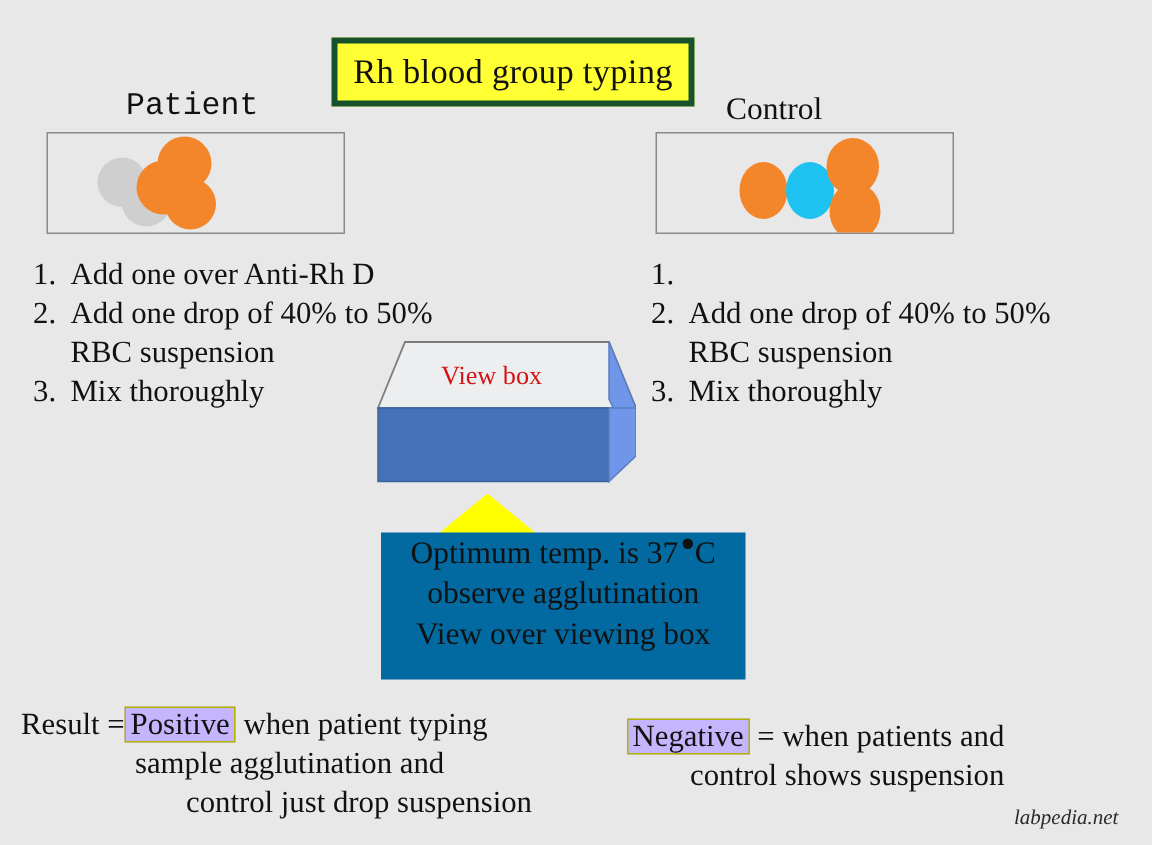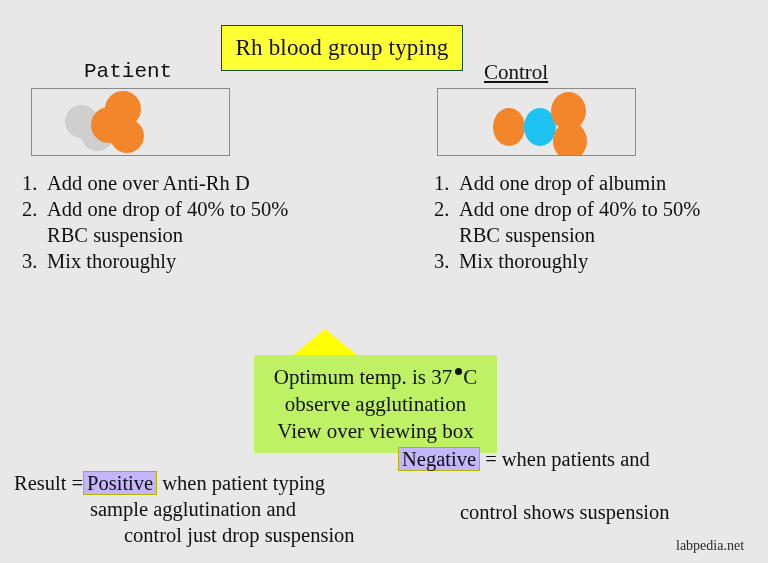--- a/index.html
+++ b/index.html
@@ -22,42 +22,42 @@
   }
 
   
   .title-box {
     position: absolute;
     left: 221px;
     top: 25px;
     width: 242px;
     height: 46px;
     background: #ffff33;
-    border: 1px solid #14532d;
+    border: 4px solid #14532d;
     display: flex;
     align-items: center;
     justify-content: center;
     box-sizing: border-box;
   }
   .title-box .title-text {
     font-size: 23px;
     letter-spacing: 0.2px;
     color: #111;
     white-space: nowrap;
   }
 
   
   .col-label {
     position: absolute;
     font-size: 21px;
     color: #111;
     white-space: nowrap;
   }
   #label-patient { left: 84px; top: 60px; font-family: Liberation Mono, monospace; }
-  #label-control { left: 484px; top: 60px; text-decoration: underline; }
+  #label-control { left: 484px; top: 60px; }
 
   
   .sample-box {
     position: absolute;
     width: 199px;
     height: 68px;
     background: #e8e8e8;
     border: 1px solid #8a8a8a;
     box-sizing: border-box;
     overflow: hidden;
@@ -121,26 +121,25 @@
     white-space: nowrap;
   }
 
   
   #callout {
     position: absolute;
     left: 254px;
     top: 355px;
     width: 243px;
     height: 98px;
-    background: #bef264;
+    background: #0369a1;
     box-sizing: border-box;
     display: flex;
     flex-direction: column;
     align-items: center;
-    justify-content: center;
     line-height: 27px;
   }
   #callout .cline {
     font-size: 21px;
     color: #111;
     white-space: nowrap;
   }
   #callout-tail {
     position: absolute;
     left: 292px;
@@ -167,45 +166,47 @@
     left: 14px;
     top: 470px;
     font-size: 20.5px;
     line-height: 26px;
     color: #111;
     white-space: nowrap;
   }
   #result-right {
     position: absolute;
     left: 398px;
-    top: 446px;
+    top: 478px;
     font-size: 20.5px;
     line-height: 26px;
     color: #111;
     white-space: nowrap;
+    text-align: right;
   }
   .res-line-2 { padding-left: 76px; }
   .res-line-3 { padding-left: 110px; }
-  .rr-line-2 { padding-left: 62px; margin-top: 27px; }
+  .rr-line-2 { padding-left: 62px; }
 
   .hl {
     background: #c4b5fd;
     border: 1px solid #b3b300;
     padding: 0 3px;
     box-sizing: border-box;
   }
 
   
   #watermark {
     position: absolute;
     left: 676px;
     top: 538px;
     font-size: 14px;
     color: #2a2a2a;
     white-space: nowrap;
+    font-style: italic;
   }
 </style>
 </head>
 <body>
 
 <div id="stage">
 
   <div class="title-box">
     <span class="title-text">Rh blood group typing</span>
   </div>
@@ -240,33 +241,41 @@
     </div>
     <div class="step">
       <span class="step-num">3.</span>
       <span class="step-text">Mix thoroughly</span>
     </div>
   </div>
 
   <div class="steps" id="steps-control">
     <div class="step">
       <span class="step-num">1.</span>
-      <span class="step-text">Add one drop of albumin</span>
     </div>
     <div class="step">
       <span class="step-num">2.</span>
       <span class="step-text">Add one drop of 40% to 50%
 RBC suspension</span>
     </div>
     <div class="step">
       <span class="step-num">3.</span>
       <span class="step-text">Mix thoroughly</span>
     </div>
   </div>
 
+  <div id="viewbox-wrap">
+    <svg id="viewbox-svg" width="176" height="104" viewBox="0 0 176 104">
+      <polygon points="22,2 158,2 176,46 4,46" fill="#edeef0" stroke="#7c7c7c" stroke-width="1.2"></polygon>
+      <polygon points="158,2 176,46 176,78 158,40" fill="#6f96e8" stroke="#5a7fc0" stroke-width="1"></polygon>
+      <polygon points="4,46 158,46 158,95 4,95" fill="#4472b8" stroke="#3c63a0" stroke-width="1"></polygon>
+      <polygon points="158,46 176,46 176,78 158,95" fill="#6f96e8" stroke="#5a7fc0" stroke-width="1"></polygon>
+    </svg>
+    <div class="viewbox-label">View box</div>
+  </div>
 
   <div id="callout-tail"></div>
 
   <div id="callout">
     <div class="cline"><span>Optimum temp. is 37</span><span class="degree-dot"></span><span>C</span></div>
     <div class="cline">observe agglutination</div>
     <div class="cline">View over viewing box</div>
   </div>
 
   <div id="result-left">

